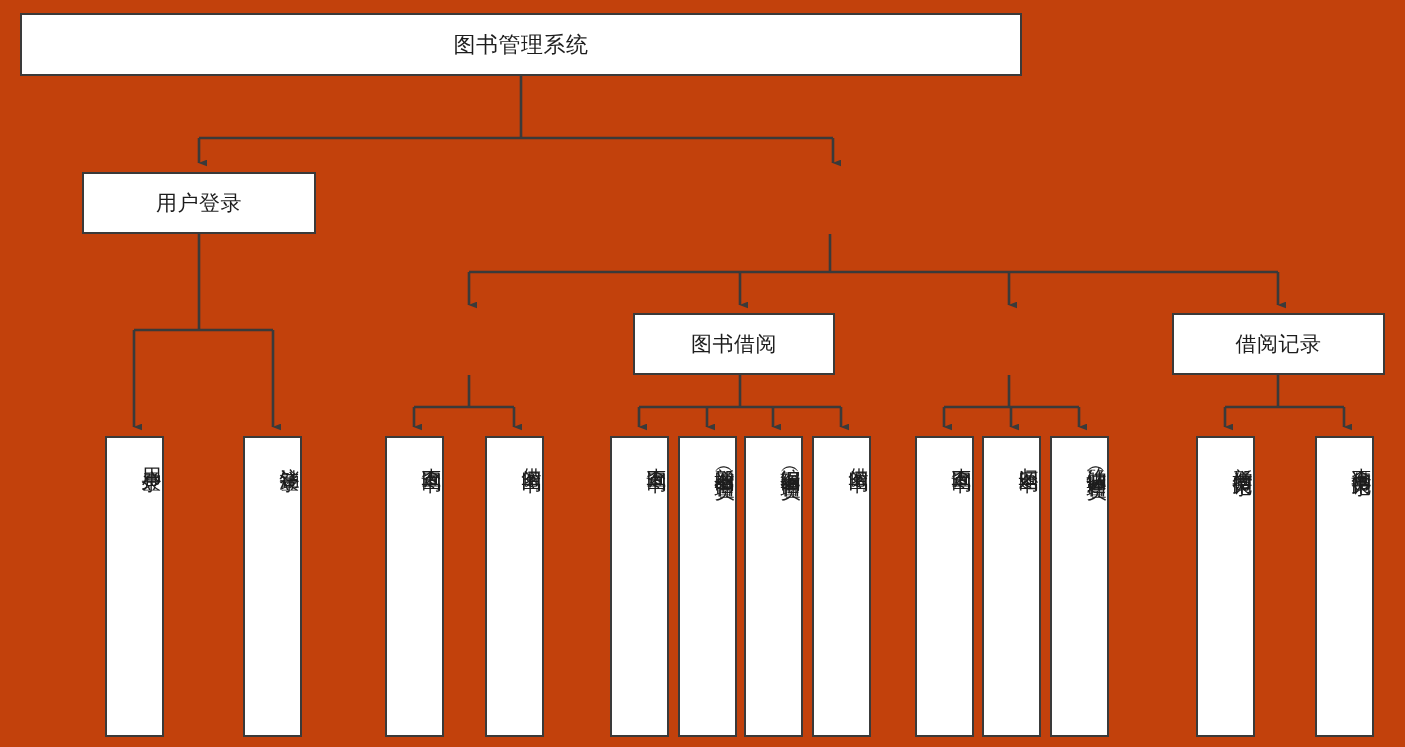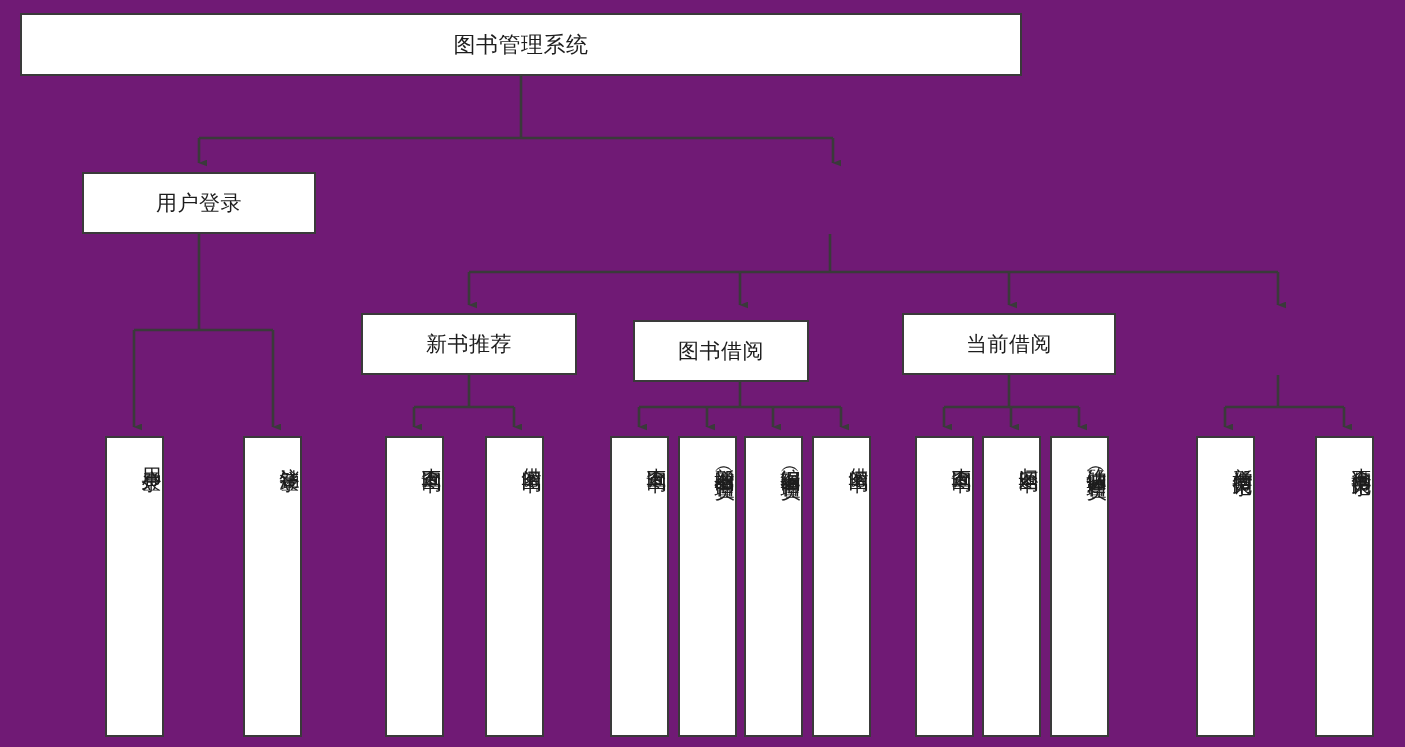--- a/index.html
+++ b/index.html
@@ -8,21 +8,21 @@
     padding: 0;
     background: #ffffff;
   }
   body {
     font-family: "DejaVu Sans", "Liberation Sans", sans-serif;
   }
   #canvas {
     position: relative;
     width: 1405px;
     height: 747px;
-    background: #701a75;
+    background: #c2410c;
     overflow: hidden;
   }
   #edges {
     position: absolute;
     left: 0;
     top: 0;
     width: 1405px;
     height: 747px;
     pointer-events: none;
   }
@@ -123,26 +123,25 @@
       <path d="M1225,407 L1225,427" marker-end="url(#arrowhead)"></path>
       <path d="M1344,407 L1344,427" marker-end="url(#arrowhead)"></path>
     </g>
   </svg>
 
   <div class="node node-horizontal node-root" style="left:20px; top:13px; width:1002px; height:63px;">图书管理系统</div>
 
   <div class="node node-horizontal" style="left:82px; top:172px; width:234px; height:62px;">用户登录</div>
 
 
-  <div class="node node-horizontal" style="left:361px; top:313px; width:216px; height:62px;">新书推荐</div>
 
-  <div class="node node-horizontal" style="left:633px; top:320px; width:176px; height:62px;">图书借阅</div>
+  <div class="node node-horizontal" style="left:633px; top:313px; width:202px; height:62px;">图书借阅</div>
 
-  <div class="node node-horizontal" style="left:902px; top:313px; width:214px; height:62px;">当前借阅</div>
 
+  <div class="node node-horizontal" style="left:1172px; top:313px; width:213px; height:62px;">借阅记录</div>
 
   <div class="node node-leaf" style="left:105px; top:436px; width:59px; height:301px;">
     <span class="leaf-text">用户登录</span>
   </div>
   <div class="node node-leaf" style="left:243px; top:436px; width:59px; height:301px;">
     <span class="leaf-text">注销登录</span>
   </div>
 
   <div class="node node-leaf" style="left:385px; top:436px; width:59px; height:301px;">
     <span class="leaf-text">查询图书</span>

